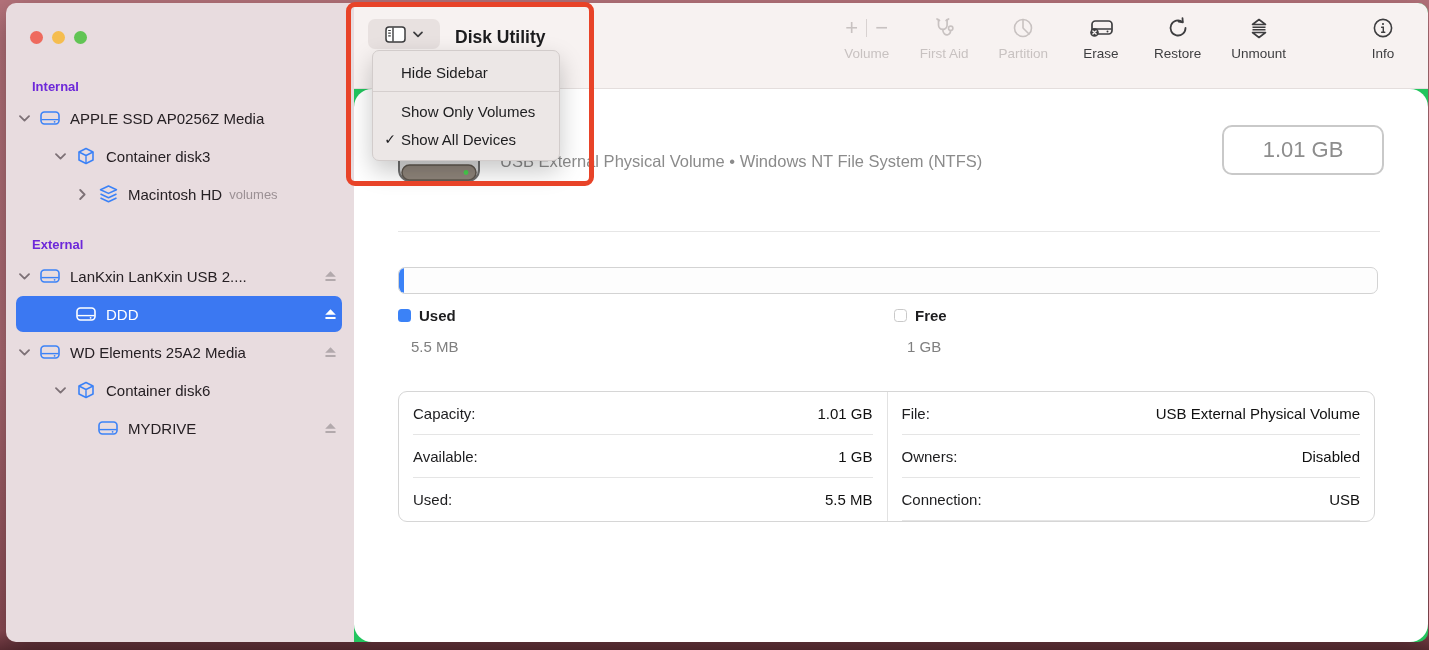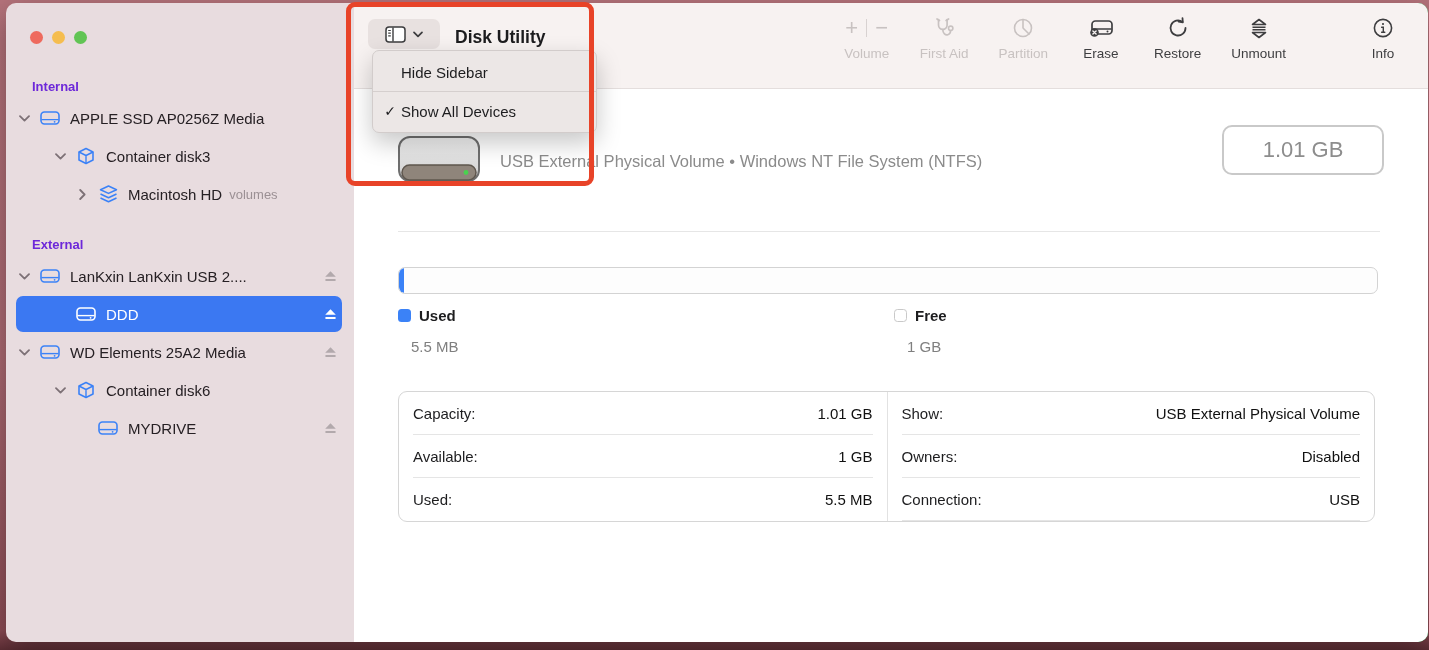--- a/index.html
+++ b/index.html
@@ -43,28 +43,28 @@
   .tb-group { position:absolute; right:22px; top:11px; display:flex; align-items:flex-start; gap:30px; }
   .tbtn { background:none; border:none; display:flex; flex-direction:column; align-items:center; gap:4px; min-width:46px; }
   .tbtn .ic { height:28px; display:flex; align-items:center; justify-content:center; }
   .tbtn .tlbl { font-size:13.5px; }
   .tbtn.enabled { color:#3e3e40; } .tbtn.enabled .tlbl { color:#3e3e40; }
   .tbtn.disabled { color:#c8c2c1; } .tbtn.disabled .tlbl { color:#c8c2c1; }
   .tbtn.info-btn { margin-left:44px; }
   .vol-ic { display:flex; align-items:center; gap:8px; font-size:22px; }
   .vol-sep { width:1px; height:18px; background:#d8d2d1; }
   
-  .menu { position:absolute; left:18px; top:47px; width:225px; background:#ece7e6;
+  .menu { position:absolute; left:18px; top:47px; width:188px; background:#ece7e6;
     border:1px solid #d2cccb; border-radius:7px; box-shadow:0 10px 24px rgba(0,0,0,.22);
     padding:7px 0; z-index:60; }
   .menu-item { height:28px; display:flex; align-items:center; padding-left:28px; font-size:15px; color:#1d1d1f; position:relative; cursor:default; }
   .menu-item .chk { position:absolute; left:9px; width:16px; text-align:center; font-size:14px; }
   .menu-sep { height:1px; background:#d5cfce; margin:5px 0; }
   
-  .content { flex:1; position:relative; background:#fff; }
+  .content { flex:1; position:relative; background:#fff;border-radius:18px; }
   .hw-icon { position:absolute; left:42px; top:32px; z-index:1; }
   .subtitle { position:absolute; left:146px; top:63px; font-size:16.5px; color:#8b8b8b; white-space:nowrap; }
   .size-badge { position:absolute; right:44px; top:36px; width:162px; height:50px; border:2px solid #c9c9c9;
     border-radius:10px; display:flex; align-items:center; justify-content:center; font-size:22px; color:#8d8d8d; }
   .hdiv { position:absolute; left:44px; right:48px; top:142px; height:1px; background:#e6e6e6; }
   .usage-bar { position:absolute; left:44px; right:50px; top:178px; height:27px; border:1px solid #d3d3d3;
     border-radius:7px; background:#fdfdfd; overflow:hidden; }
   .usage-used { height:100%; background:#3b82f7; border-radius:6px 0 0 6px; width:0.6%; }
   .legend { position:absolute; top:218px; left:44px; right:50px; height:70px; }
   .lg-group { position:absolute; top:0; }
@@ -343,20 +343,23 @@
           <span class="tlbl">Info</span>
         </button>
       </div>
 
       <div class="menu">
         <div class="menu-item">
           <span>Hide Sidebar</span>
         </div>
         <div class="menu-sep"></div>
         <div class="menu-item">
+          <span>Show Only Volumes</span>
+        </div>
+        <div class="menu-item">
           <span class="chk">✓</span>
           <span>Show All Devices</span>
         </div>
       </div>
     </div>
 
     <div class="content">
       <div class="hw-icon">
         <svg width="86" height="72" viewBox="0 0 86 72">
           <defs>
@@ -406,21 +409,21 @@
               <span class="dlabel">Available:</span>
               <span class="dvalue">1 GB</span>
             </div>
           <div class="dcell last">
               <span class="dlabel">Used:</span>
               <span class="dvalue">5.5 MB</span>
             </div>
         </div>
         <div class="dcol-r">
           <div class="dcell">
-              <span class="dlabel">Show:</span>
+              <span class="dlabel">File:</span>
               <span class="dvalue">USB External Physical Volume</span>
             </div>
           <div class="dcell">
               <span class="dlabel">Owners:</span>
               <span class="dvalue">Disabled</span>
             </div>
           <div class="dcell">
               <span class="dlabel">Connection:</span>
               <span class="dvalue">USB</span>
             </div>

